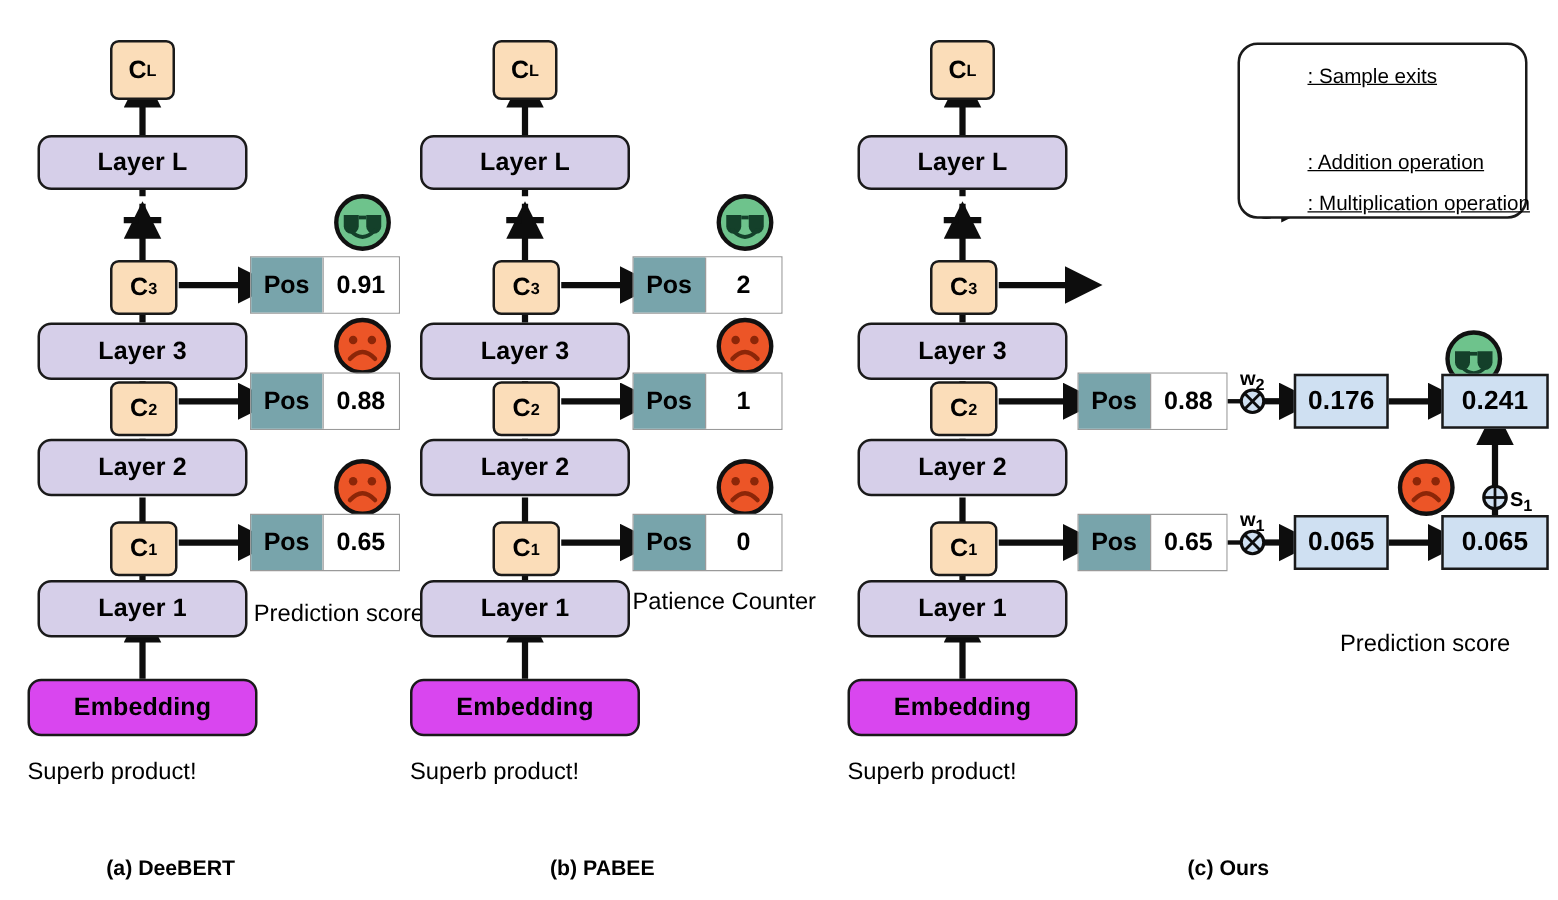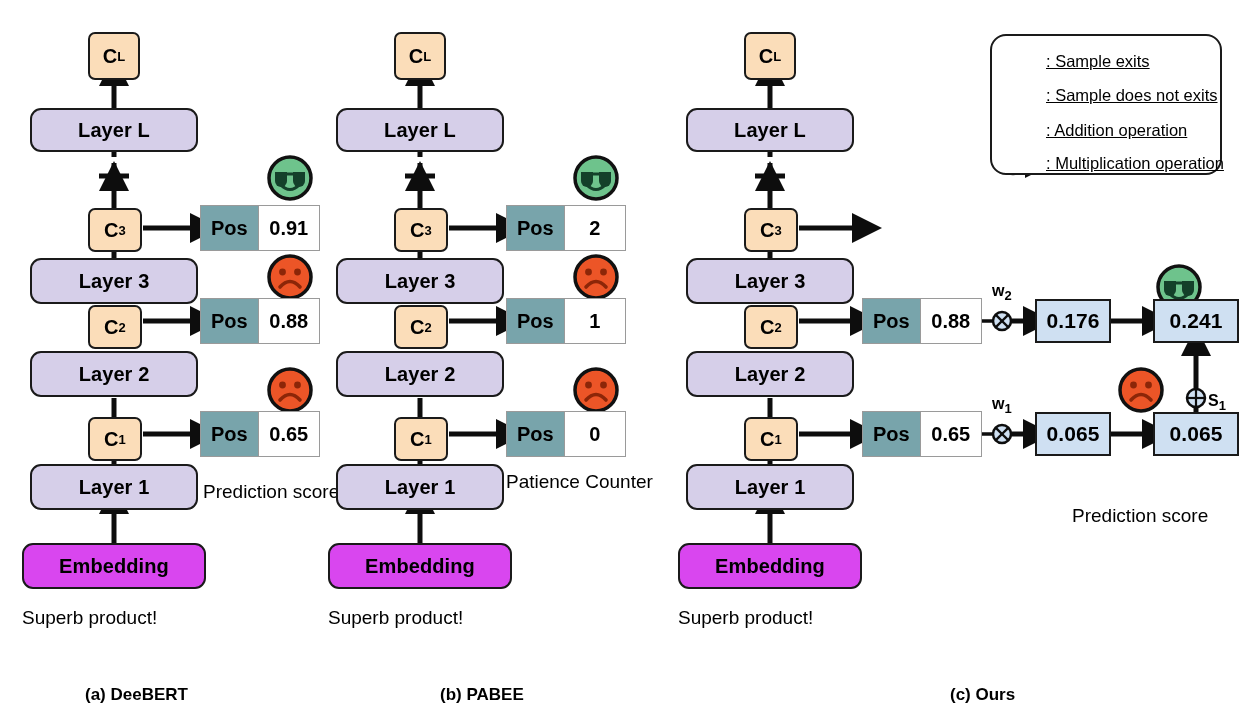--- a/index.html
+++ b/index.html
@@ -23,21 +23,21 @@
           border:1.5px solid #9a9a9a;}
   .posbox .lab{background:#78a4ab;color:#000;font-weight:bold;font-size:20px;
                display:flex;align-items:center;justify-content:center;}
   .posbox .num{background:#ffffff;color:#000;font-weight:bold;font-size:20px;
                display:flex;align-items:center;justify-content:center;
                border-left:1.5px solid #9a9a9a;}
 
   
   .txt{position:absolute;font-size:19px;color:#000000;white-space:nowrap;}
   .caption{position:absolute;font-size:17px;font-weight:bold;white-space:nowrap;}
-  .wlab{position:absolute;font-size:16px;font-weight:bold;white-space:nowrap;}
+  .wlab{position:absolute;font-size:16px;font-weight:bold;white-space:nowrap;margin-top:13px;}
   .slab{position:absolute;font-size:16px;font-weight:bold;white-space:nowrap;}
 
   
   svg.overlay{position:absolute;left:0;top:0;width:1246px;height:720px;
               pointer-events:none;}
 
   
   .legend{position:absolute;box-sizing:border-box;border:2.5px solid #1a1a1a;
           border-radius:16px;background:#fff;}
   .legrow{position:absolute;display:flex;align-items:center;text-decoration:underline;}
@@ -365,23 +365,20 @@
 
     <div class="txt" style="left:1072px;top:505px;">Prediction score</div>
     <div class="txt" style="left:678px;top:607px;">Superb product!</div>
     <div class="caption" style="left:950px;top:685px;">(c) Ours</div>
   </div>
 
   <div class="legend" style="left:990px;top:34px;width:232px;height:141px;"></div>
   <div class="legrow" style="left:1040px;top:50px;height:22px;">
     <span class="ltext">: Sample exits</span>
   </div>
-  <div class="legrow" style="left:1040px;top:84px;height:22px;">
-    <span class="ltext">: Sample does not exits</span>
-  </div>
   <div class="legrow" style="left:1040px;top:119px;height:22px;">
     <span class="ltext">: Addition operation</span>
   </div>
   <div class="legrow" style="left:1040px;top:152px;height:22px;text-align:right;">
     <span class="ltext">: Multiplication operation</span>
   </div>
 
 </div>
 
 </body></html>

